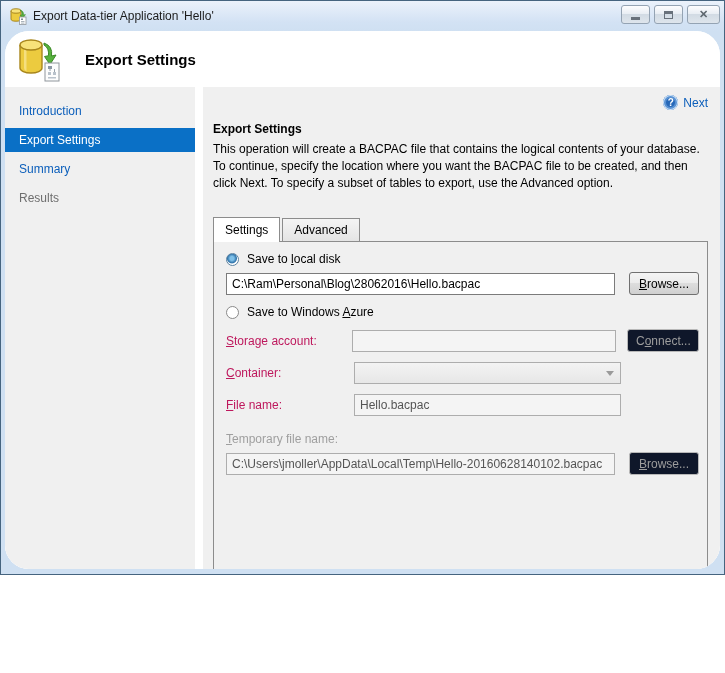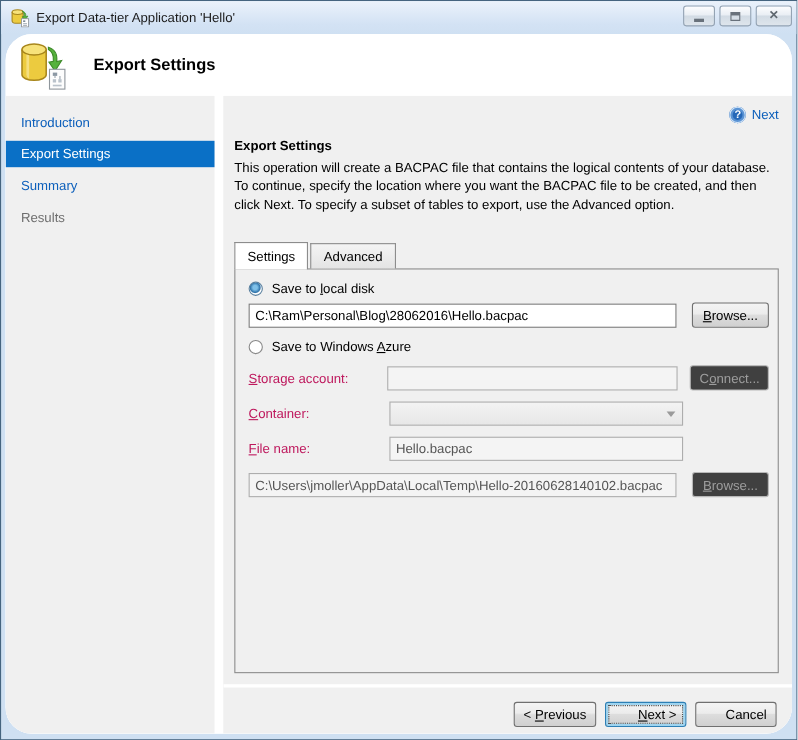--- a/index.html
+++ b/index.html
@@ -4,21 +4,21 @@
 <style>
   * { box-sizing: border-box; }
   html,body { margin:0; padding:0; }
   body {
     width:725px; height:673px;
     font-family:"Liberation Sans", sans-serif;
     font-size:12px; color:#000;
     background:#fff;
   }
   .dialog {
-    width:725px; height:673px;
+    width:725px; height:575px;
     border:1px solid #45647f;
     background:#cfe0f2;
     display:flex; flex-direction:column;
   }
   
   .titlebar {
     height:30px; flex:0 0 30px;
     display:flex; align-items:center;
     padding:0 4px 0 8px;
     background:linear-gradient(#ebf2fb, #d3e2f4 70%, #cfe0f2);
@@ -109,21 +109,21 @@
     background:#f4f4f4; border-color:#adadad; color:#555;
   }
   .btn {
     min-width:70px; height:23px;
     border:1px solid #707070; border-radius:3px;
     background:linear-gradient(#f4f4f4,#ececec 45%,#dddddd 50%,#d0d0d0);
     font-family:"Liberation Sans", sans-serif; font-size:12px; color:#000;
     padding:0 8px; cursor:pointer;
   }
   .btn:disabled {
-    background:#404040; border-color:#b8b8b8; color:#9d9d9d; cursor:default;text-align:center;
+    background:#0f172a; border-color:#b8b8b8; color:#9d9d9d; cursor:default;text-align:center;
   }
   .btn.default {
     border:1px solid #2c7fb5;
     box-shadow: inset 0 0 0 2px #9fd4ef;
     outline:1px dotted #4d4d4d; outline-offset:-4px;
   }
   .path-row { margin-bottom:10px; }
   .path-row .txt { flex:1; }
   .path-row .btn { margin-left:14px; }
   .field-row { margin-bottom:10px; }
@@ -253,20 +253,21 @@
             <div class="dropdown">
               <span class="dd-arrow"></span>
             </div>
           </div>
 
           <div class="row field-row">
             <span class="field-label"><u>F</u>ile name:</span>
             <input class="txt" type="text" disabled="" value="Hello.bacpac" style="">
           </div>
 
+          <div class="temp-label"><u>T</u>emporary file name:</div>
 
           <div class="row path-row">
             <input class="txt" type="text" disabled="" value="C:\Users\jmoller\AppData\Local\Temp\Hello-20160628140102.bacpac" style="">
             <button class="btn" disabled=""><u>B</u>rowse...</button>
           </div>
 
         </div>
 
         <div class="separator"></div>
 

